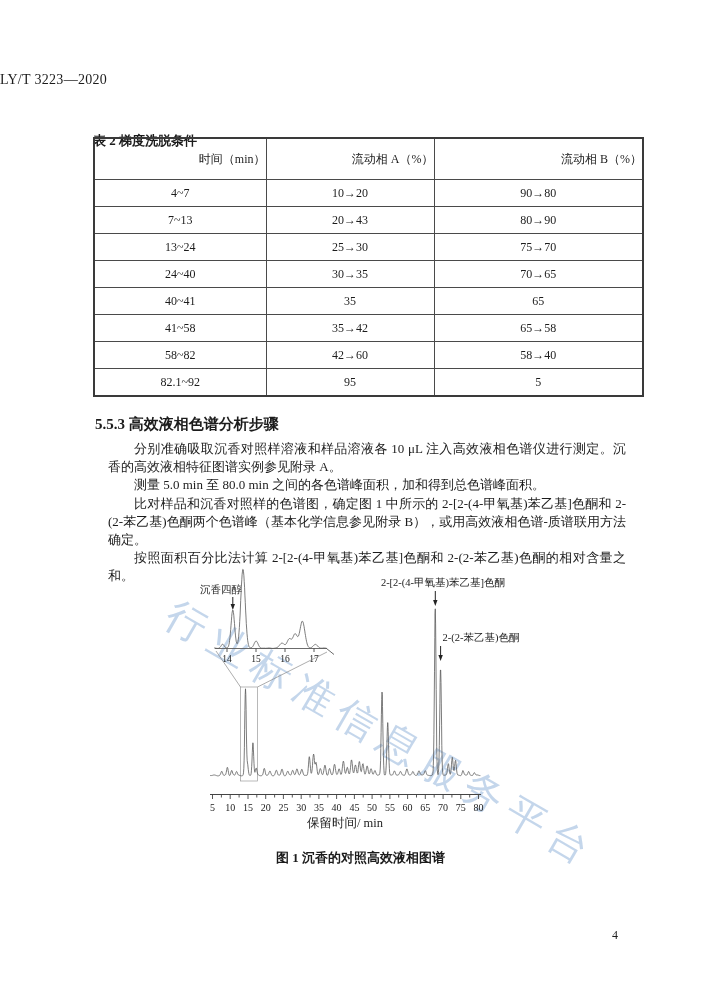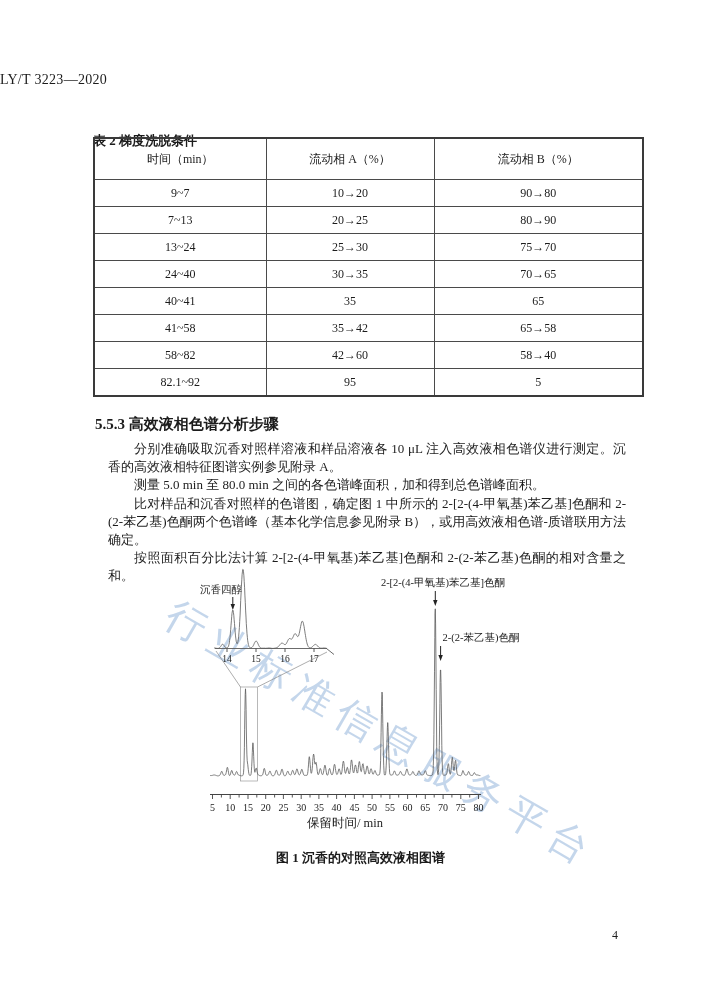--- a/index.html
+++ b/index.html
@@ -5,21 +5,21 @@
   html,body{margin:0;padding:0;background:#e8e8e8;}
   #page{position:relative;width:707px;height:1000px;background:#ffffff;margin:0 auto;
         font-family:"Liberation Serif", serif;color:#1c1c1c;overflow:hidden;}
   .abs{position:absolute;}
   #std-number{top:72px;left:0;width:623px;text-align:left;font-size:14px;letter-spacing:0.3px;}
   #table-title{top:112px;left:93px;width:549px;font-size:13px;font-weight:bold;margin-top:20px;}
   #grad-table{top:137px;left:93px;}
   table{border-collapse:collapse;table-layout:fixed;width:549px;border:2px solid #3a3a3a;}
   th,td{border:1px solid #4a4a4a;text-align:center;vertical-align:middle;
         font-size:12px;font-weight:normal;padding:0;}
-  th{height:40px;}
+  th{height:40px;text-align:right;}
   td{height:26px;}
   #sec-heading{top:415px;left:95px;width:520px;font-size:15px;font-weight:bold;}
   #paras{top:440px;left:108px;width:518px;font-size:13px;line-height:18.2px;text-align:justify;}
   #paras p{margin:0;text-indent:2em;}
   #watermark{top:588px;left:183px;transform:rotate(30deg);transform-origin:left top;
              font-size:40px;letter-spacing:9px;color:rgba(125,165,210,0.45);
              white-space:nowrap;pointer-events:none;font-family:"Liberation Sans",sans-serif;}
   #fig-caption{top:849px;left:7px;width:707px;text-align:center;font-size:13px;font-weight:bold;}
   #page-num{top:928px;left:585px;width:60px;text-align:center;font-size:12px;}
   svg text{font-family:"Liberation Serif", serif;}
@@ -42,27 +42,27 @@
         </colgroup>
       <thead>
           <tr id="table-head-row">
             <th>时间（min）</th>
             <th>流动相 A（%）</th>
             <th>流动相 B（%）</th>
           </tr>
         </thead>
       <tbody id="table-body">
           <tr>
-            <td>9~7</td>
+            <td>4~7</td>
             <td>10→20</td>
             <td>90→80</td>
           </tr>
           <tr>
             <td>7~13</td>
-            <td>20→25</td>
+            <td>20→43</td>
             <td>80→90</td>
           </tr>
           <tr>
             <td>13~24</td>
             <td>25→30</td>
             <td>75→70</td>
           </tr>
           <tr>
             <td>24~40</td>
             <td>30→35</td>

